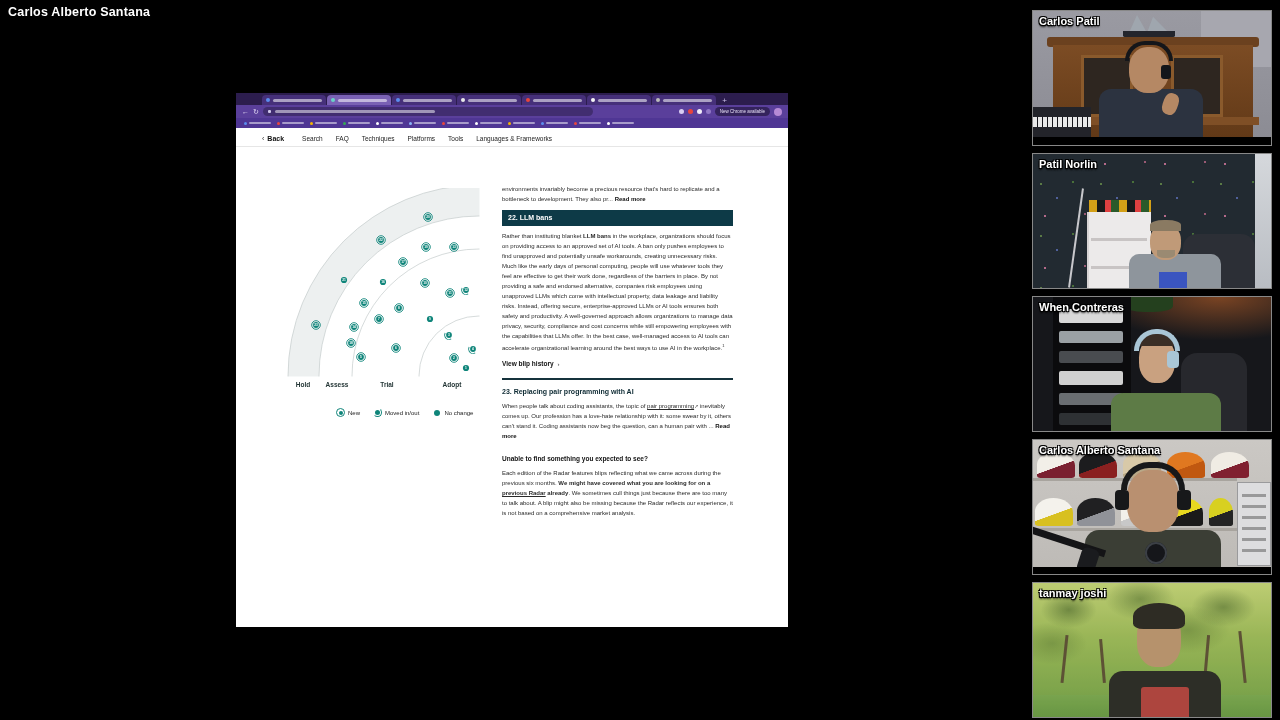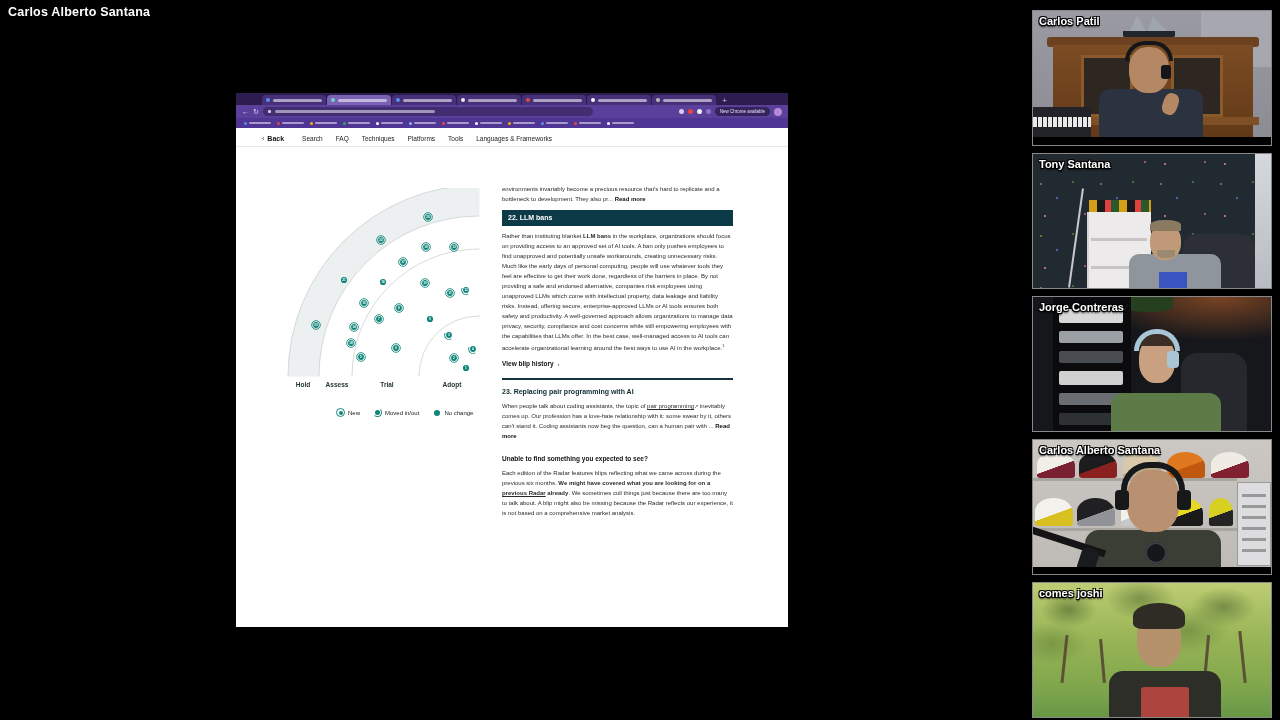--- a/index.html
+++ b/index.html
@@ -430,42 +430,42 @@
           <div style="left:58px;top:84px;width:56px;height:3px;background:#c8c4c4" class="shelf-line1"></div>
           <div style="left:58px;top:112px;width:56px;height:3px;background:#c8c4c4" class="shelf-line2"></div>
           <div style="left:222px;top:0;width:18px;height:136px;background:linear-gradient(#d5d8dc,#b8bcc2)" class="window-light"></div>
           <div style="left:150px;top:80px;width:72px;height:56px;background:#2c2f36;border-radius:14px 14px 0 0" class="chair"></div>
           <div style="left:96px;top:100px;width:92px;height:36px;background:#8e959c;border-radius:10px 10px 0 0" class="person-body"></div>
           <div style="left:126px;top:118px;width:28px;height:18px;background:#3a55c0" class="blue-shirt"></div>
           <div style="left:117px;top:70px;width:31px;height:36px;background:#c09a78;border-radius:45%" class="person-head"></div>
           <div style="left:117px;top:66px;width:31px;height:11px;background:#8a7a62;border-radius:45% 45% 0 0" class="hair"></div>
           <div style="left:124px;top:96px;width:18px;height:8px;background:#9a8a72;border-radius:0 0 40% 40%" class="beard"></div>
         </div>
-        <div class="pname">Tony Santana</div>
+        <div class="pname">Patil Norlin</div>
       </div>
       <div class="tile" style="top: 296px;">
         <div class="scene">
           <div style="inset:0;background:#16171b" class="room"></div>
           <div style="left:60px;top:0;width:180px;height:44px;background:radial-gradient(ellipse at 70% 0,rgba(205,105,42,.55),transparent 70%)" class="warm-glow"></div>
           <div style="left:92px;top:0;width:48px;height:15px;background:#24401e;border-radius:0 0 40% 40%" class="plant"></div>
           <div style="left:20px;top:0;width:78px;height:136px;background:#0b0b0d" class="shelf-frame"></div>
           <div style="left:26px;top:12px;width:64px;height:14px;background:#d8d8d8;border-radius:2px" class="clothes-1"></div>
           <div style="left:26px;top:34px;width:64px;height:12px;background:#9aa0a4;border-radius:2px" class="clothes-2"></div>
           <div style="left:26px;top:54px;width:64px;height:12px;background:#494c50;border-radius:2px" class="clothes-3"></div>
           <div style="left:26px;top:74px;width:64px;height:14px;background:#d0d0d0;border-radius:2px" class="clothes-4"></div>
           <div style="left:26px;top:96px;width:64px;height:12px;background:#6a6e72;border-radius:2px" class="clothes-5"></div>
           <div style="left:26px;top:116px;width:64px;height:12px;background:#2e3134;border-radius:2px" class="clothes-6"></div>
           <div style="left:148px;top:56px;width:66px;height:80px;background:#27282d;border-radius:16px 16px 0 0" class="gaming-chair"></div>
           <div style="left:78px;top:96px;width:110px;height:40px;background:#5d7b46;border-radius:12px 12px 0 0" class="green-shirt"></div>
           <div style="left:106px;top:40px;width:36px;height:46px;background:#c9a180;border-radius:44%" class="person-head"></div>
           <div style="left:106px;top:36px;width:36px;height:13px;background:#3a2e26;border-radius:50% 50% 0 0" class="hair"></div>
           <div style="left:101px;top:32px;width:46px;height:22px;border:5px solid #a9c6d6;border-bottom:none;border-radius:23px 23px 0 0" class="headphones"></div>
           <div style="left:134px;top:54px;width:12px;height:17px;background:#a9c6d6;border-radius:4px" class="ear-cup"></div>
         </div>
-        <div class="pname">Jorge Contreras</div>
+        <div class="pname">When Contreras</div>
       </div>
       <div class="tile" style="top: 439px;">
         <div class="scene">
           <div style="inset:0;background:linear-gradient(#cbc8c4,#bdbab6)" class="wall"></div>
           <div style="left:0;top:38px;width:204px;height:3px;background:#a8a49e" class="shelf-board-1"></div>
           <div style="left:0;top:88px;width:204px;height:3px;background:#a8a49e" class="shelf-board-2"></div>
           <div style="left:4px;top:12px;width:38px;height:26px;background:linear-gradient(160deg,#f2efe8 55%,#7a2030 56%);border-radius:50% 55% 10% 10%" class="sneaker"></div>
           <div style="left:46px;top:12px;width:38px;height:26px;background:linear-gradient(160deg,#1c1c1e 55%,#8a2020 56%);border-radius:50% 55% 10% 10%" class="sneaker"></div>
           <div style="left:90px;top:12px;width:38px;height:26px;background:linear-gradient(160deg,#d8c9a8 55%,#b8a888 56%);border-radius:50% 55% 10% 10%" class="sneaker"></div>
           <div style="left:134px;top:12px;width:38px;height:26px;background:linear-gradient(160deg,#e07820 55%,#c05810 56%);border-radius:50% 55% 10% 10%" class="sneaker"></div>
@@ -497,16 +497,16 @@
           <div style="left:68px;top:56px;width:3px;height:44px;background:#4a3c24;transform:rotate(-5deg)" class="trunk-2"></div>
           <div style="left:172px;top:52px;width:3px;height:48px;background:#4a3c24;transform:rotate(5deg)" class="trunk-3"></div>
           <div style="left:208px;top:48px;width:3px;height:52px;background:#4a3c24;transform:rotate(-6deg)" class="trunk-4"></div>
           <div style="left:0;bottom:0;width:240px;height:22px;background:linear-gradient(#6a9a40,#578a34)" class="grass"></div>
           <div style="left:76px;top:88px;width:112px;height:48px;background:#141414;border-radius:14px 14px 0 0" class="black-tshirt"></div>
           <div style="left:108px;top:104px;width:48px;height:32px;background:rgba(190,50,50,.85);border-radius:3px" class="tshirt-graphic"></div>
           <div style="left:104px;top:28px;width:44px;height:56px;background:#b08662;border-radius:42%" class="person-head"></div>
           <div style="left:100px;top:20px;width:52px;height:26px;background:#151210;border-radius:50% 50% 20% 20%" class="hair"></div>
           <div style="inset:0;background:rgba(230,240,180,.12)" class="haze"></div>
         </div>
-        <div class="pname">comes joshi</div>
+        <div class="pname">tanmay joshi</div>
       </div>
     </div>
 </div>
 
 </body></html>

